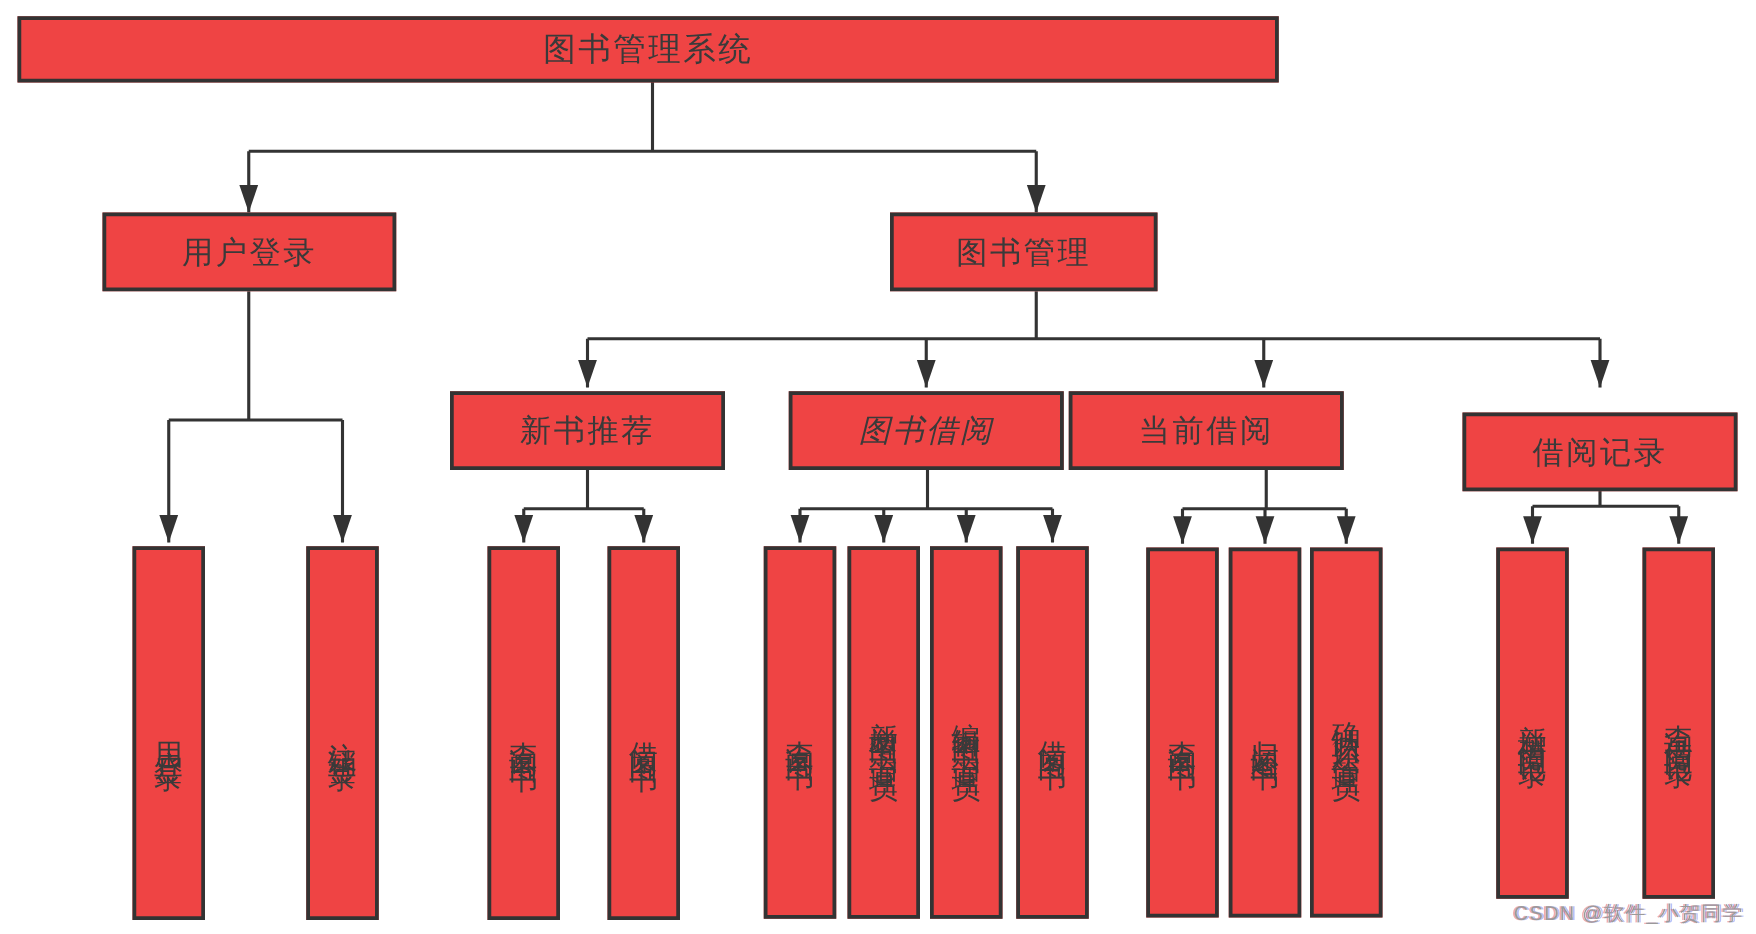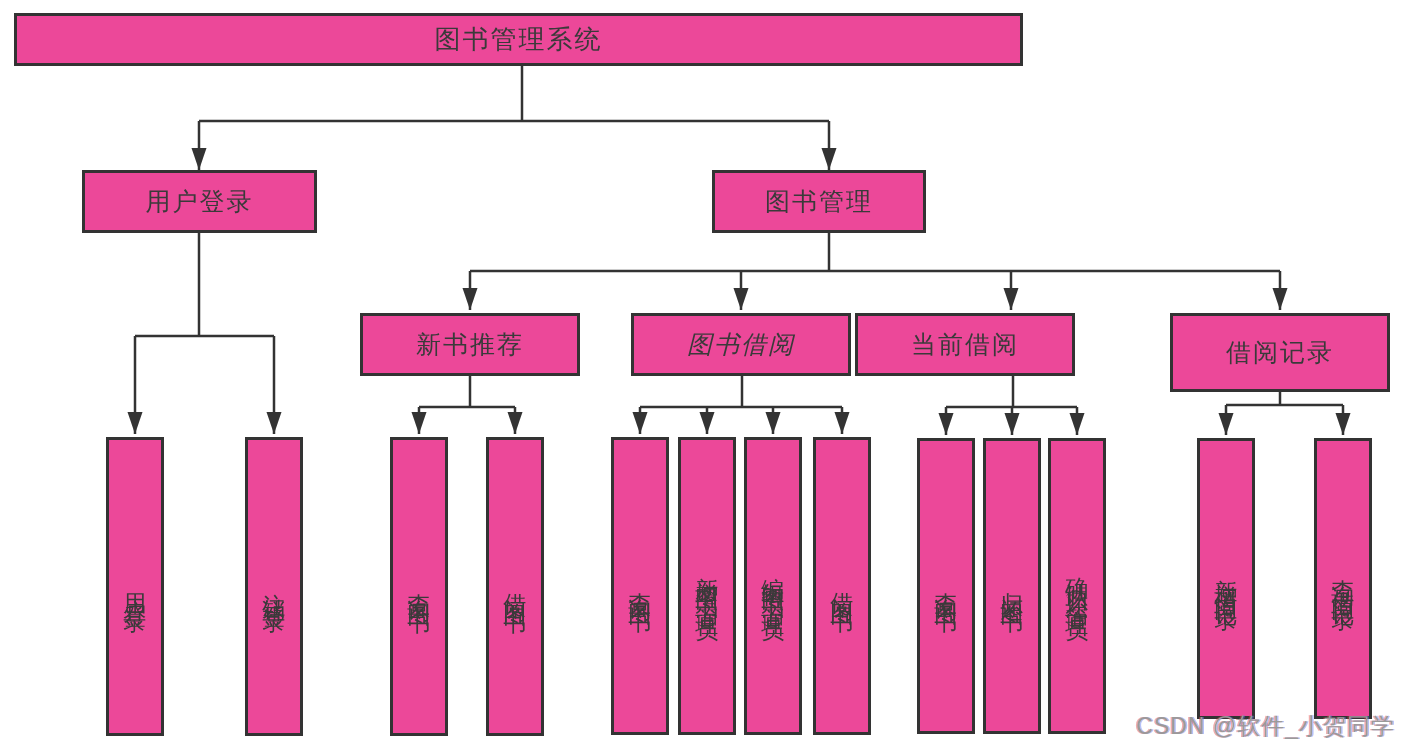--- a/index.html
+++ b/index.html
@@ -3,33 +3,33 @@
 <meta charset="utf-8">
 <style>
   html,body { margin:0; padding:0; background:#ffffff; }
   .canvas {
     position:relative; width:1405px; height:747px; background:#ffffff;
     font-family:"Liberation Sans", sans-serif; overflow:hidden;
   }
   svg.wires { position:absolute; left:0; top:0; width:1405px; height:747px; }
   .node {
     position:absolute; box-sizing:border-box;
-    border:3px solid #333333; background:#ec4899;
+    border:3px solid #333333; background:#ef4444;
     display:flex; align-items:center; justify-content:center;
     color:#3a3a3a;
   }
   .root-node  { font-size:26px; letter-spacing:2px; }
   .h-node     { font-size:25px; letter-spacing:2px; }
   .leaf .vtext {
     writing-mode:vertical-rl; text-orientation:mixed;
     font-size:23px; letter-spacing:6px; line-height:1.15;
   }
   .watermark {
     position:absolute; right:10px; bottom:5px;
-    font-size:23px; letter-spacing:1px; color:#9a9a9a;
+    font-size:16px; letter-spacing:1px; color:#9a9a9a;
     text-shadow:-1.5px 0 rgba(221,72,72,.45), 1.5px 0 rgba(92,118,240,.45);
     white-space:nowrap;
   }
 </style>
 </head>
 <body>
 
 <div class="canvas">
 
   <svg class="wires" viewBox="0 0 1405 747" xmlns="http://www.w3.org/2000/svg">
@@ -83,21 +83,21 @@
   </svg>
 
   <div class="node root-node" style="left:14px; top:13px; width:1009px; height:53px;">图书管理系统</div>
 
   <div class="node h-node" style="left:82px; top:170px; width:235px; height:63px;">用户登录</div>
   <div class="node h-node" style="left:712px; top:170px; width:214px; height:63px;">图书管理</div>
 
   <div class="node h-node" style="left:360px; top:313px; width:220px; height:63px;">新书推荐</div>
   <div class="node h-node" style="left:631px; top:313px; width:220px; height:63px;font-style:italic;">图书借阅</div>
   <div class="node h-node" style="left:855px; top:313px; width:220px; height:63px;">当前借阅</div>
-  <div class="node h-node" style="left:1170px; top:313px; width:220px; height:79px;">借阅记录</div>
+  <div class="node h-node" style="left:1170px; top:330px; width:220px; height:63px;">借阅记录</div>
 
   <div class="node leaf" style="left:106px; top:437px; width:58px; height:299px;">
     <span class="vtext">用户登录</span>
   </div>
   <div class="node leaf" style="left:245px; top:437px; width:58px; height:299px;">
     <span class="vtext">注销登录</span>
   </div>
 
   <div class="node leaf" style="left:390px; top:437px; width:58px; height:299px;">
     <span class="vtext">查询图书</span>

